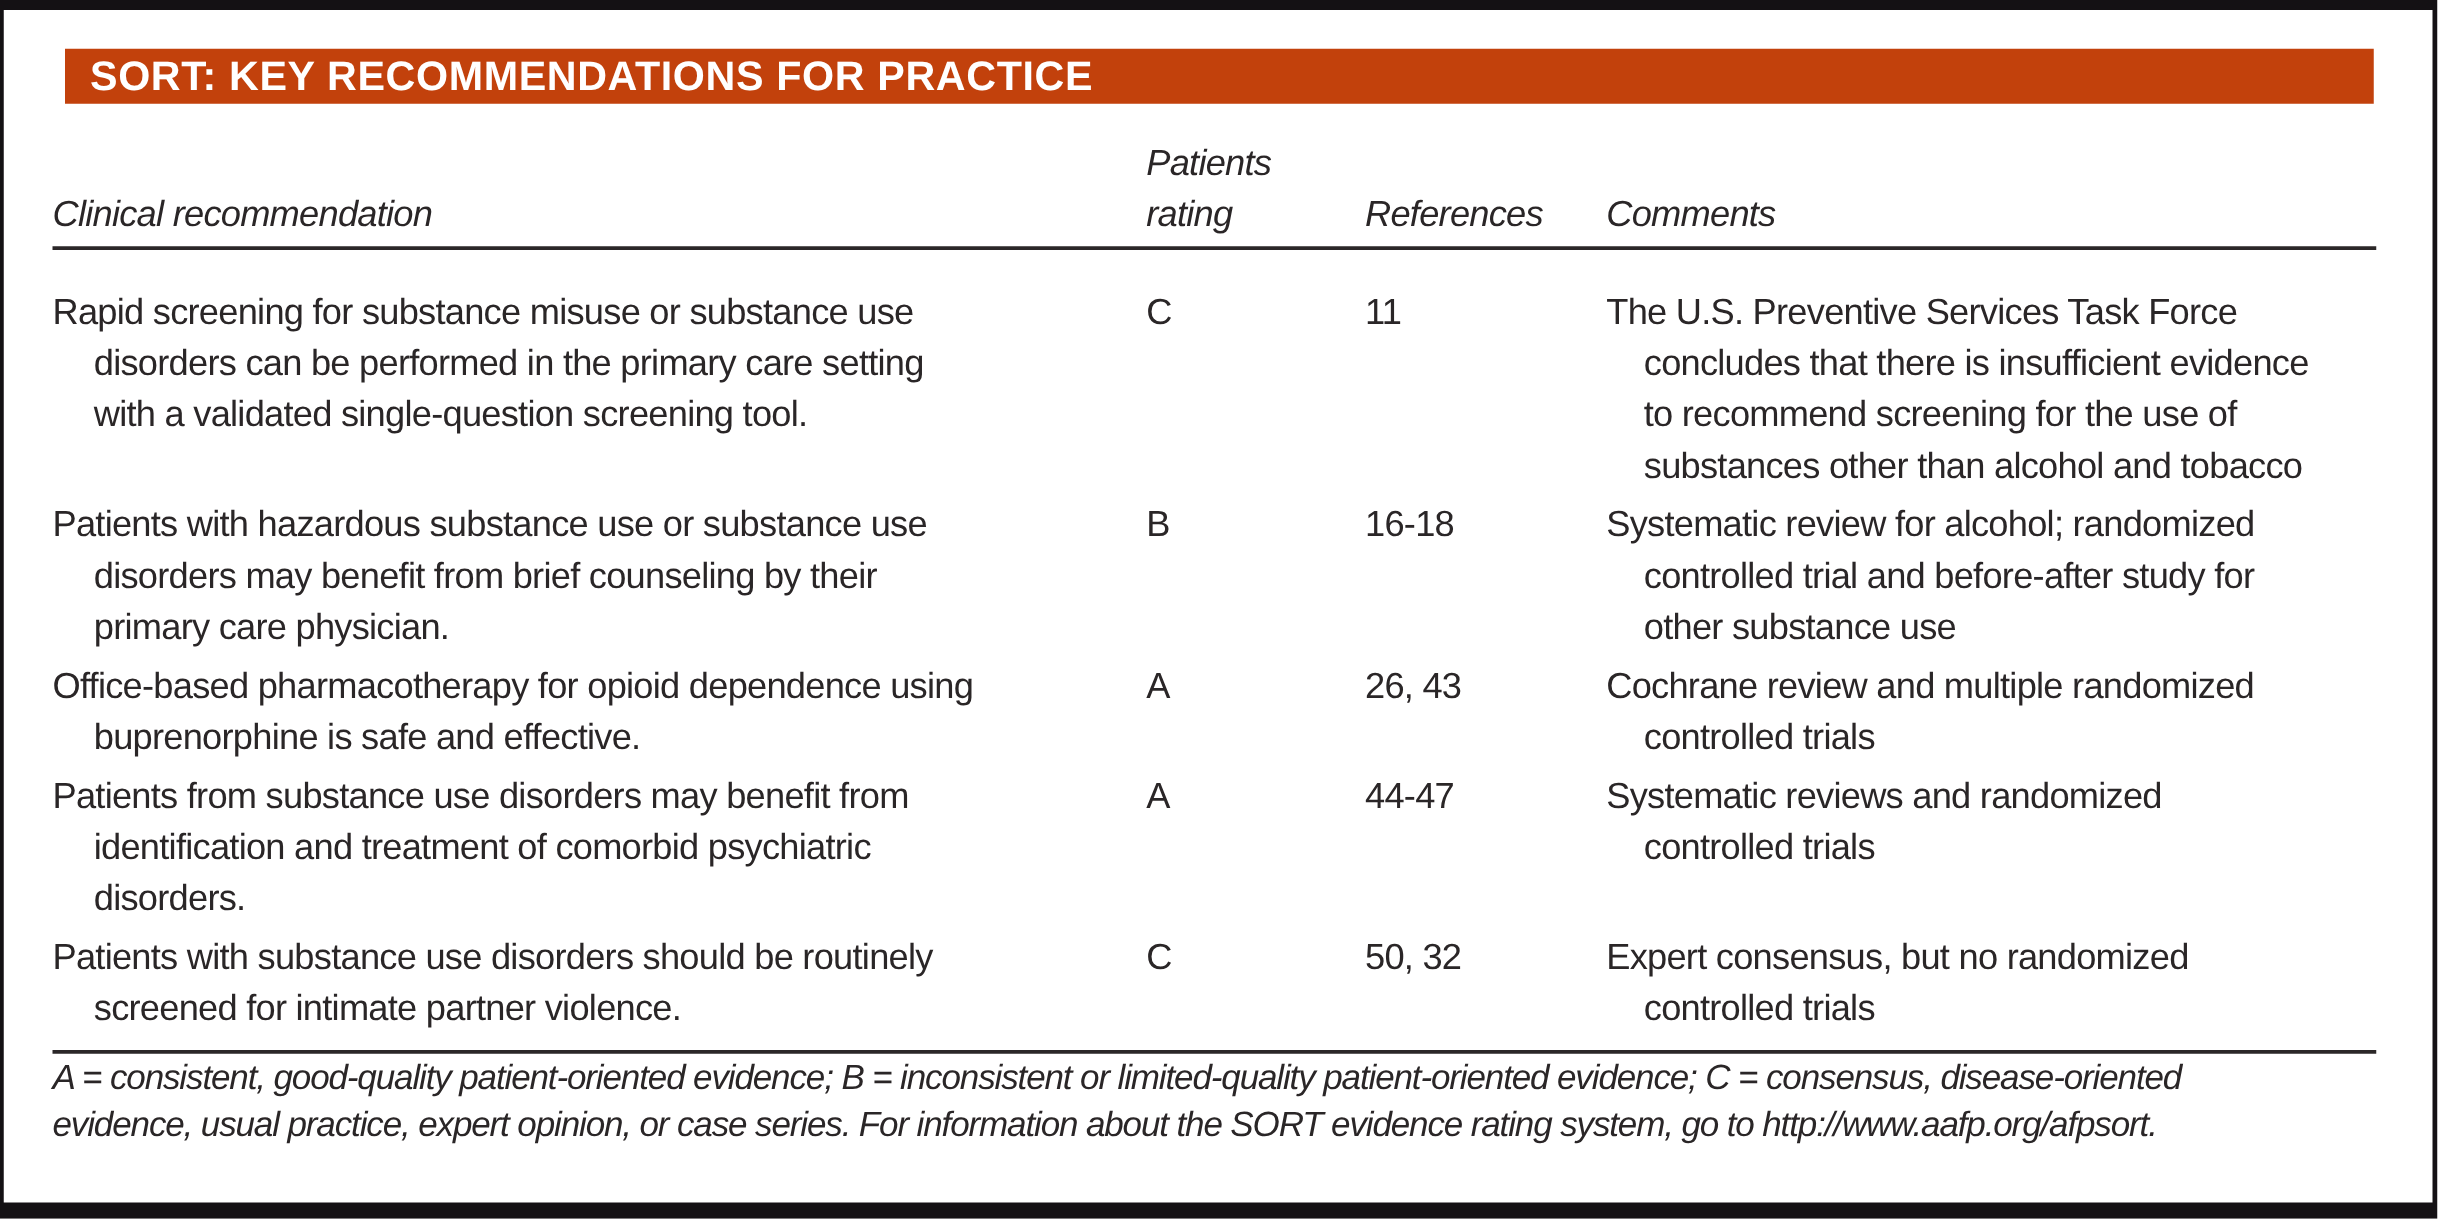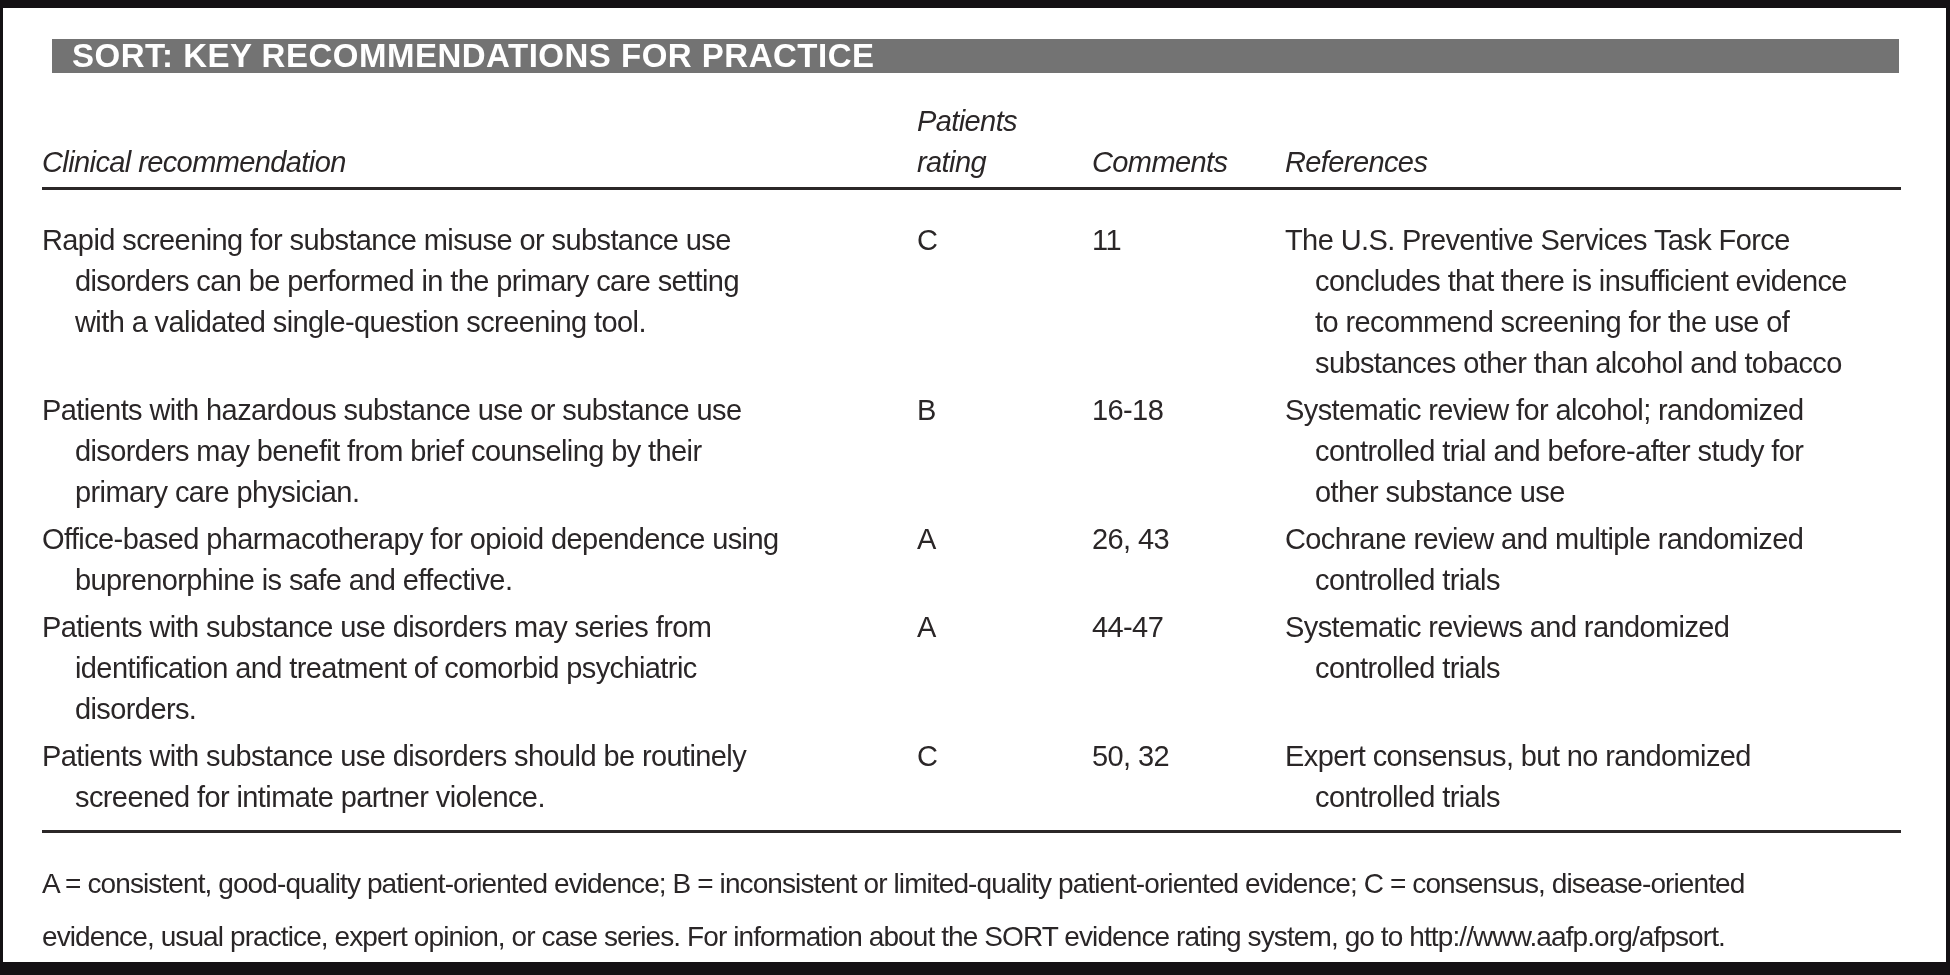--- a/index.html
+++ b/index.html
@@ -12,22 +12,22 @@
     border-top: 8px solid #141114;
     border-bottom: 13px solid #141114;
     border-left: 3px solid #141114;
     border-right: 4px solid #141114;
     font-family: "Liberation Sans", "DejaVu Sans", sans-serif;
     color: #2a2627;
     overflow: hidden;
   }
   .title-bar {
     margin: 31px 47px 0 49px;
-    height: 34px;
-    background: #737373;
+    height: 44px;
+    background: #c2410c;
     display: flex;
     align-items: center;
   }
   .title-bar .title {
     font-size: 33px;
     font-weight: bold;
     color: #ffffff;
     letter-spacing: 0.5px;
     padding-left: 20px;
     white-space: nowrap;
@@ -54,44 +54,44 @@
     border-top: 3px solid #2b2728;
     margin: 4px 0 0 0;
   }
   .rows { margin-top: 30px; }
   .data-row { margin-bottom: 6px; }
   .cell { white-space: pre-line; }
   .rec-cell { padding-left: 33px; text-indent: -33px; }
   .comments-cell { padding-left: 30px; text-indent: -30px; }
   .bottom-rule { margin-top: 12px; }
   .footnote {
-    margin-top: 24px;
+    font-style: italic;
     font-size: 28px;
     letter-spacing: -0.9px;
-    line-height: 53px;
+    line-height: 38px;
     white-space: pre-line;
   }
 </style>
 </head>
 <body>
 
 <div class="page">
 
   <div class="title-bar">
     <div class="title">SORT: KEY RECOMMENDATIONS FOR PRACTICE</div>
   </div>
 
   <div class="table-area">
 
     <div class="grid-row header-row">
       <div class="cell">Clinical recommendation</div>
       <div class="cell header-evidence">Patients
 rating</div>
+      <div class="cell">References</div>
       <div class="cell">Comments</div>
-      <div class="cell">References</div>
     </div>
 
     <hr class="rule">
 
     <div class="rows">
 
       <div class="grid-row data-row">
         <div class="cell rec-cell">Rapid screening for substance misuse or substance use
 disorders can be performed in the primary care setting
 with a validated single-question screening tool.</div>
@@ -117,21 +117,21 @@
       <div class="grid-row data-row">
         <div class="cell rec-cell">Office-based pharmacotherapy for opioid dependence using
 buprenorphine is safe and effective.</div>
         <div class="cell">A</div>
         <div class="cell">26, 43</div>
         <div class="cell comments-cell">Cochrane review and multiple randomized
 controlled trials</div>
       </div>
 
       <div class="grid-row data-row">
-        <div class="cell rec-cell">Patients with substance use disorders may series from
+        <div class="cell rec-cell">Patients from substance use disorders may benefit from
 identification and treatment of comorbid psychiatric
 disorders.</div>
         <div class="cell">A</div>
         <div class="cell">44-47</div>
         <div class="cell comments-cell">Systematic reviews and randomized
 controlled trials</div>
       </div>
 
       <div class="grid-row data-row">
         <div class="cell rec-cell">Patients with substance use disorders should be routinely

